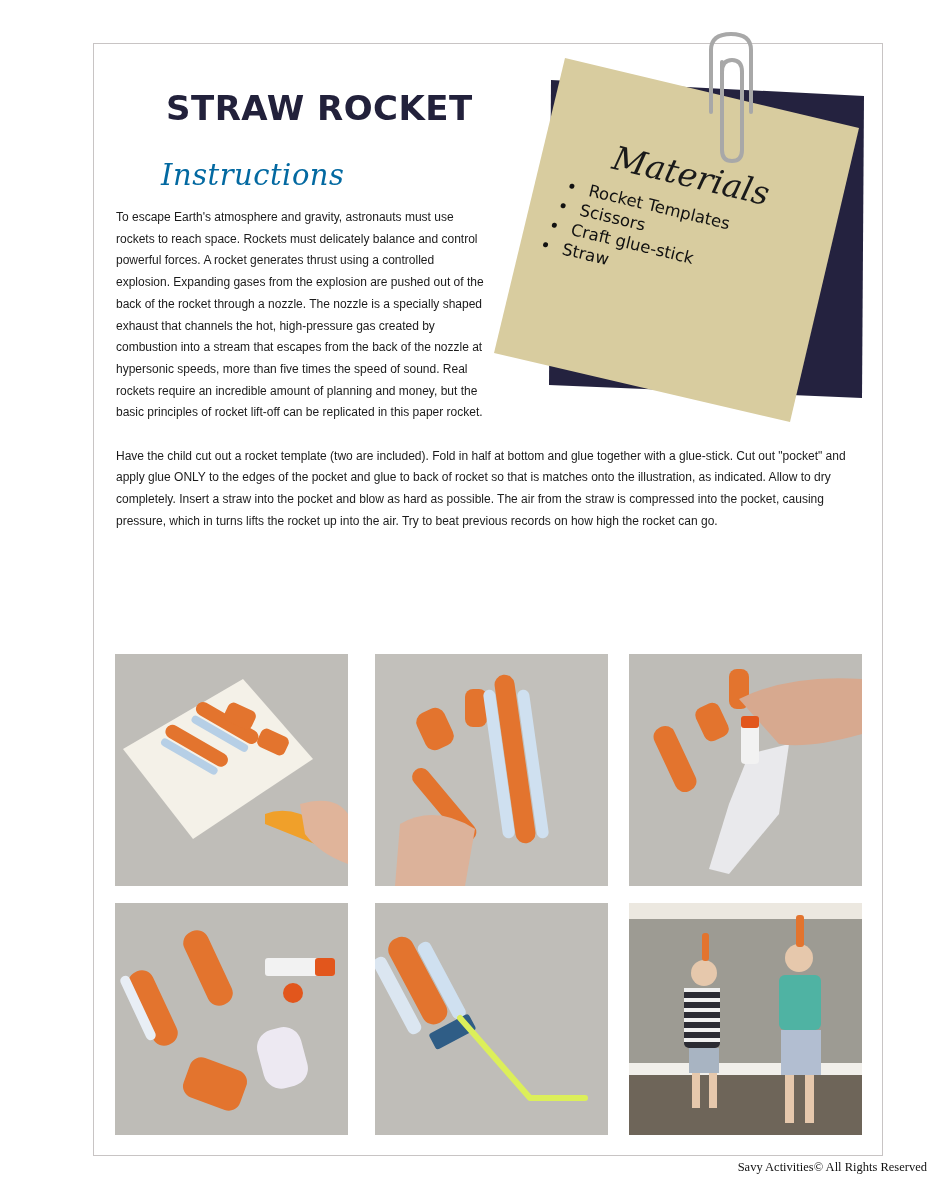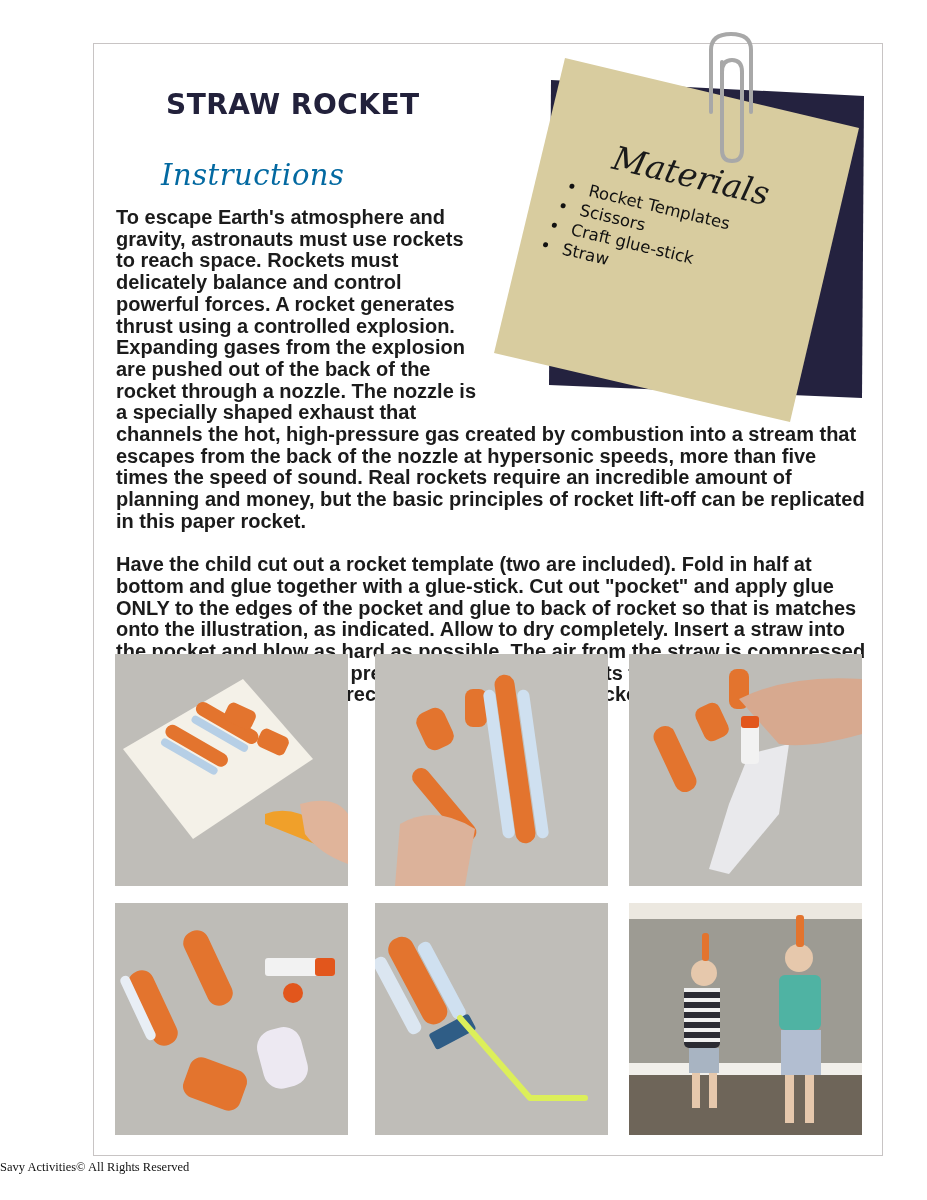--- a/index.html
+++ b/index.html
@@ -1,34 +1,34 @@
 <!DOCTYPE html>
 <html><head>
 <meta charset="utf-8">
 <style>
   html, body { margin: 0; padding: 0; background: #ffffff; }
   body { width: 927px; height: 1200px; position: relative; overflow: hidden; font-family: "DejaVu Sans", sans-serif; }
   .page-frame { position: absolute; left: 93px; top: 43px; width: 790px; height: 1113px; border: 1.5px solid #c8c4c4; box-sizing: border-box; }
-  .title { position: absolute; left: 166px; top: 88px; font-family: "DejaVu Sans", sans-serif; font-weight: bold; font-size: 28px; letter-spacing: 0.5px; color: #22213b; margin: 0; white-space: nowrap; }
+  .title { position: absolute; left: 166px; top: 88px; font-family: "DejaVu Sans", sans-serif; font-weight: bold; font-size: 34px; letter-spacing: 0.5px; color: #22213b; margin: 0; white-space: nowrap; }
   .subtitle { position: absolute; left: 161px; top: 158px; font-family: "DejaVu Serif", serif; font-style: italic; font-size: 29px; color: #0369a1; white-space: nowrap; letter-spacing: 0.5px; }
   .note-art { position: absolute; left: 0; top: 0; width: 927px; height: 450px; pointer-events: none; }
   .materials-title { position: absolute; left: 618px; top: 138px; font-family: "DejaVu Serif", serif; font-style: italic; font-size: 33px; color: #1a1a1a; transform: rotate(13.5deg); transform-origin: left top; white-space: nowrap; }
   .materials-list { position: absolute; left: 570px; top: 175px; margin: 0; padding: 0 0 0 0; list-style: none; transform: rotate(13.5deg); transform-origin: left top; }
   .materials-list li { font-family: "DejaVu Sans", sans-serif; font-size: 16.5px; line-height: 21px; color: #111; white-space: nowrap; position: relative; padding-left: 22px; }
   .materials-list li::before { content: ""; position: absolute; left: 2px; top: 8px; width: 5px; height: 5px; border-radius: 50%; background: #111; }
   .materials-list li:nth-child(2) { margin-left: -4px; }
   .materials-list li:nth-child(3) { margin-left: -8px; }
   .materials-list li:nth-child(4) { margin-left: -12px; }
-  .body-text { position: absolute; left: 116px; top: 207px; width: 750px; font-family: "Liberation Sans", sans-serif; font-size: 20px; line-height: 21.7px; color: #1b1b1b; font-weight: bold; }
+  .body-text { position: absolute; left: 116px; top: 207px; width: 750px; font-family: "Liberation Sans", sans-serif; font-size: 12px; line-height: 21.7px; color: #1b1b1b; }
   .body-text p { margin: 0; }
   .wrap-float { float: right; width: 380px; height: 200px; }
   .para2 { margin-top: 21.7px !important; }
   .photo { position: absolute; width: 233px; height: 232px; overflow: hidden; background: #bdbcb8; }
   .photo svg { display: block; width: 100%; height: 100%; }
-  .footer { position: absolute; left: 0; width: 927px; top: 1160px; text-align: left; font-family: "Liberation Serif", serif; font-size: 12.5px; color: #111; }
+  .footer { position: absolute; left: 0; width: 927px; top: 1160px; text-align: right; font-family: "Liberation Serif", serif; font-size: 12.5px; color: #111; }
 </style>
 </head>
 <body>
 
 <div class="page-frame"></div>
 
 <h1 class="title">STRAW ROCKET</h1>
 <div class="subtitle">Instructions</div>
 
 <svg class="note-art" viewBox="0 0 927 450">

